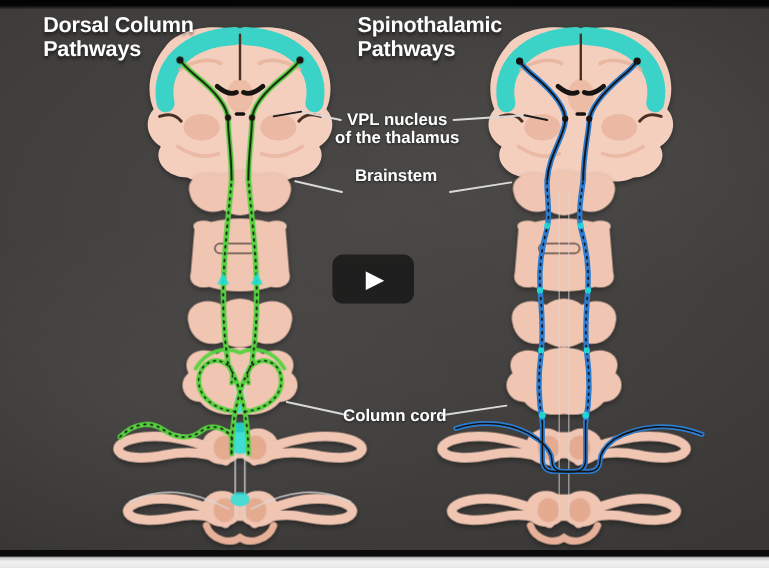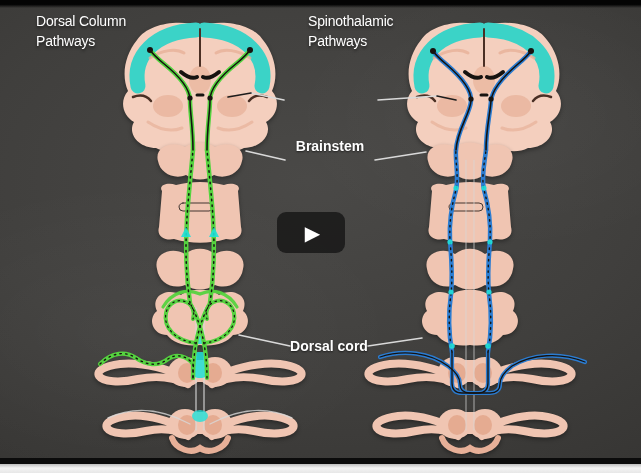--- a/index.html
+++ b/index.html
@@ -15,26 +15,26 @@
   .stage{
     position:relative;width:641px;height:473px;overflow:hidden;
     font-family:"Liberation Sans",sans-serif;
     background:
       radial-gradient(60% 45% at 20% 70%, rgba(255,255,255,0.035), rgba(255,255,255,0) 70%),
       radial-gradient(50% 40% at 80% 25%, rgba(255,255,255,0.03), rgba(255,255,255,0) 70%),
       radial-gradient(130% 110% at 48% 38%, var(--background_center) 0%, #403f3d 40%, #363533 70%, var(--background_edge) 100%);
   }
   .anatomy{position:absolute;left:0;top:0;z-index:1;}
   .title{
-    position:absolute;z-index:2;color:var(--title_text);font-weight:normal;
-    font-size:14px;line-height:20px;letter-spacing:-0.2px;white-space:pre-line;
+    position:absolute;z-index:2;color:var(--title_text);font-weight:bold;
+    font-size:18px;line-height:20px;letter-spacing:-0.2px;white-space:pre-line;
     text-shadow:0 2px 3px rgba(0,0,0,0.55);
   }
   .title-left{left:36px;top:11px;}
-  .title-right{left:308px;top:11px;}
+  .title-right{left:298px;top:11px;}
   .anno{
     position:absolute;z-index:2;color:var(--title_text);font-weight:bold;
     font-size:14px;line-height:15px;text-align:center;white-space:pre-line;
     transform:translateX(-50%);text-shadow:0 1px 2px rgba(0,0,0,0.6);
   }
   .anno-vpl{left:331px;top:92px;}
   .anno-brainstem{left:330px;top:139px;}
   .anno-spinal{left:329px;top:339px;}
   .bar-top{position:absolute;z-index:3;left:0;top:0;width:641px;height:8px;
     background:linear-gradient(#040404 0 55%, rgba(4,4,4,0) 100%);}
@@ -208,22 +208,24 @@
       <path class="connector" d="M 290,346 L 239,335"></path>
       <path class="connector" d="M 368,346 L 422,338"></path>
     </g>
   </svg>
 
   <div class="title title-left">Dorsal Column
 Pathways</div>
   <div class="title title-right">Spinothalamic
 Pathways</div>
 
+  <div class="anno anno-vpl">VPL nucleus
+of the thalamus</div>
   <div class="anno anno-brainstem">Brainstem</div>
-  <div class="anno anno-spinal">Dorsal cord</div>
+  <div class="anno anno-spinal">Column cord</div>
 
   <div class="play-btn">
     <span class="play-glyph">▶</span>
   </div>
 
   <div class="bar-top"></div>
   <div class="bar-bottom"></div>
   <div class="strip-bottom"></div>
 </div>
 

